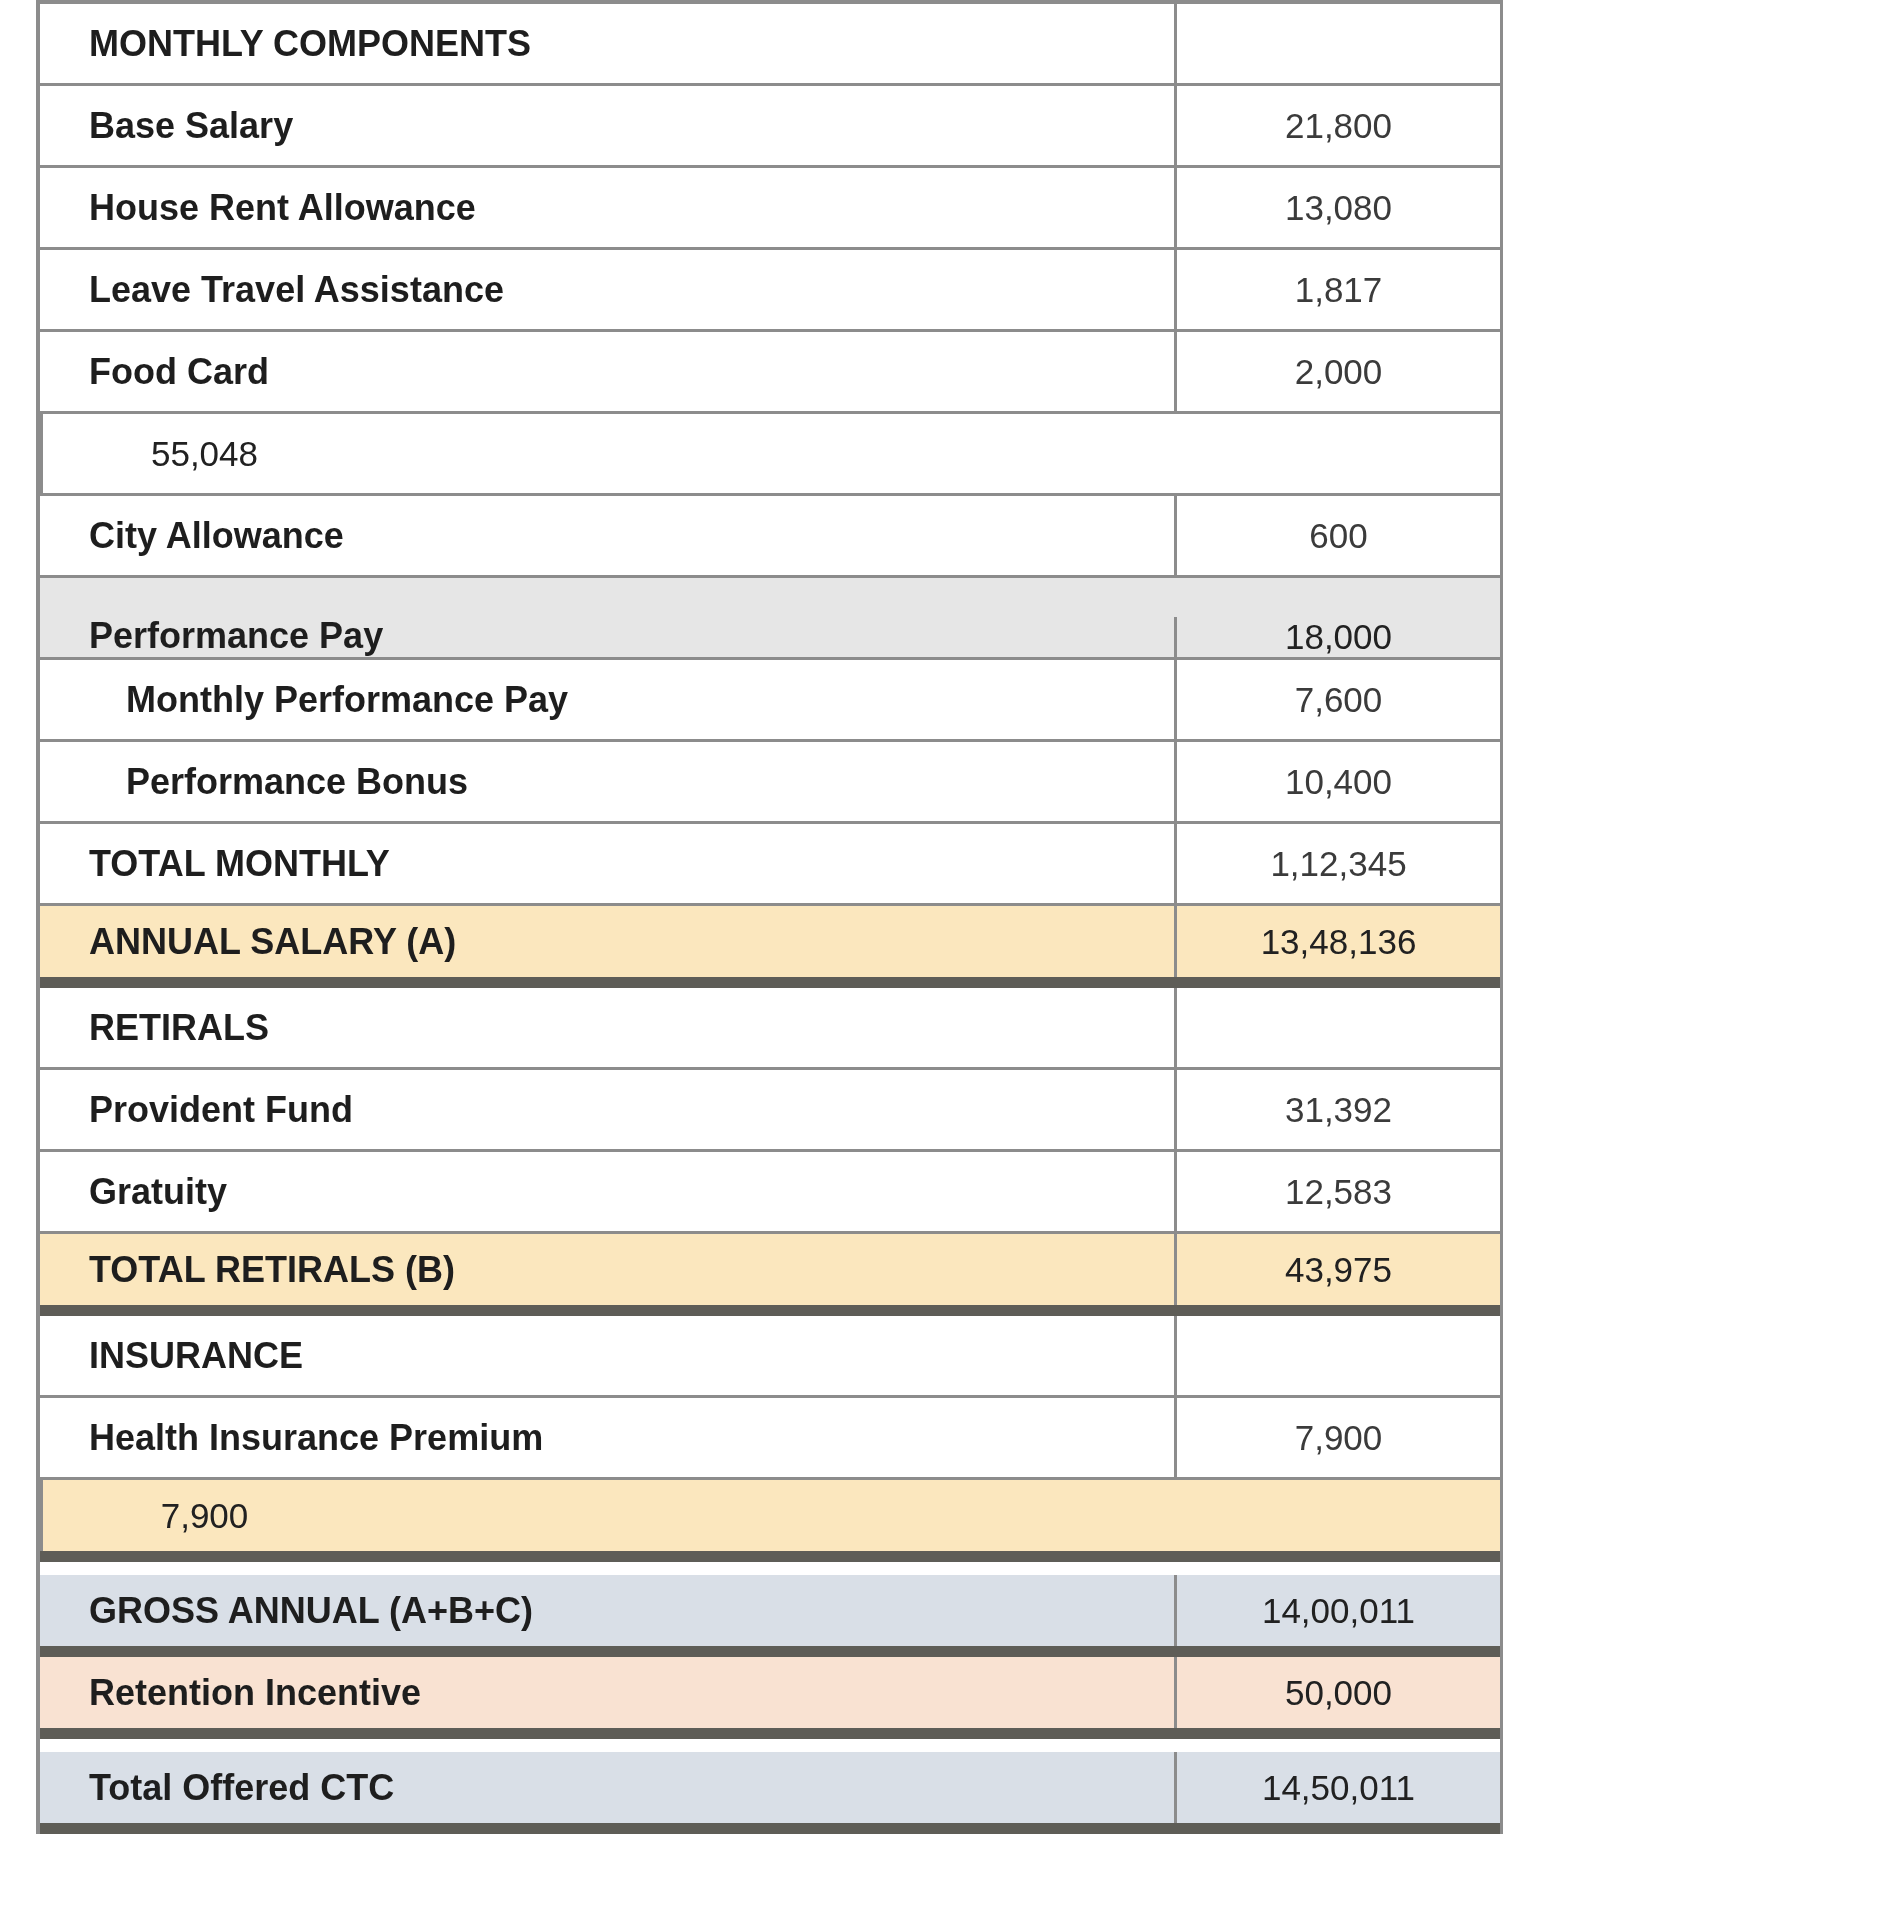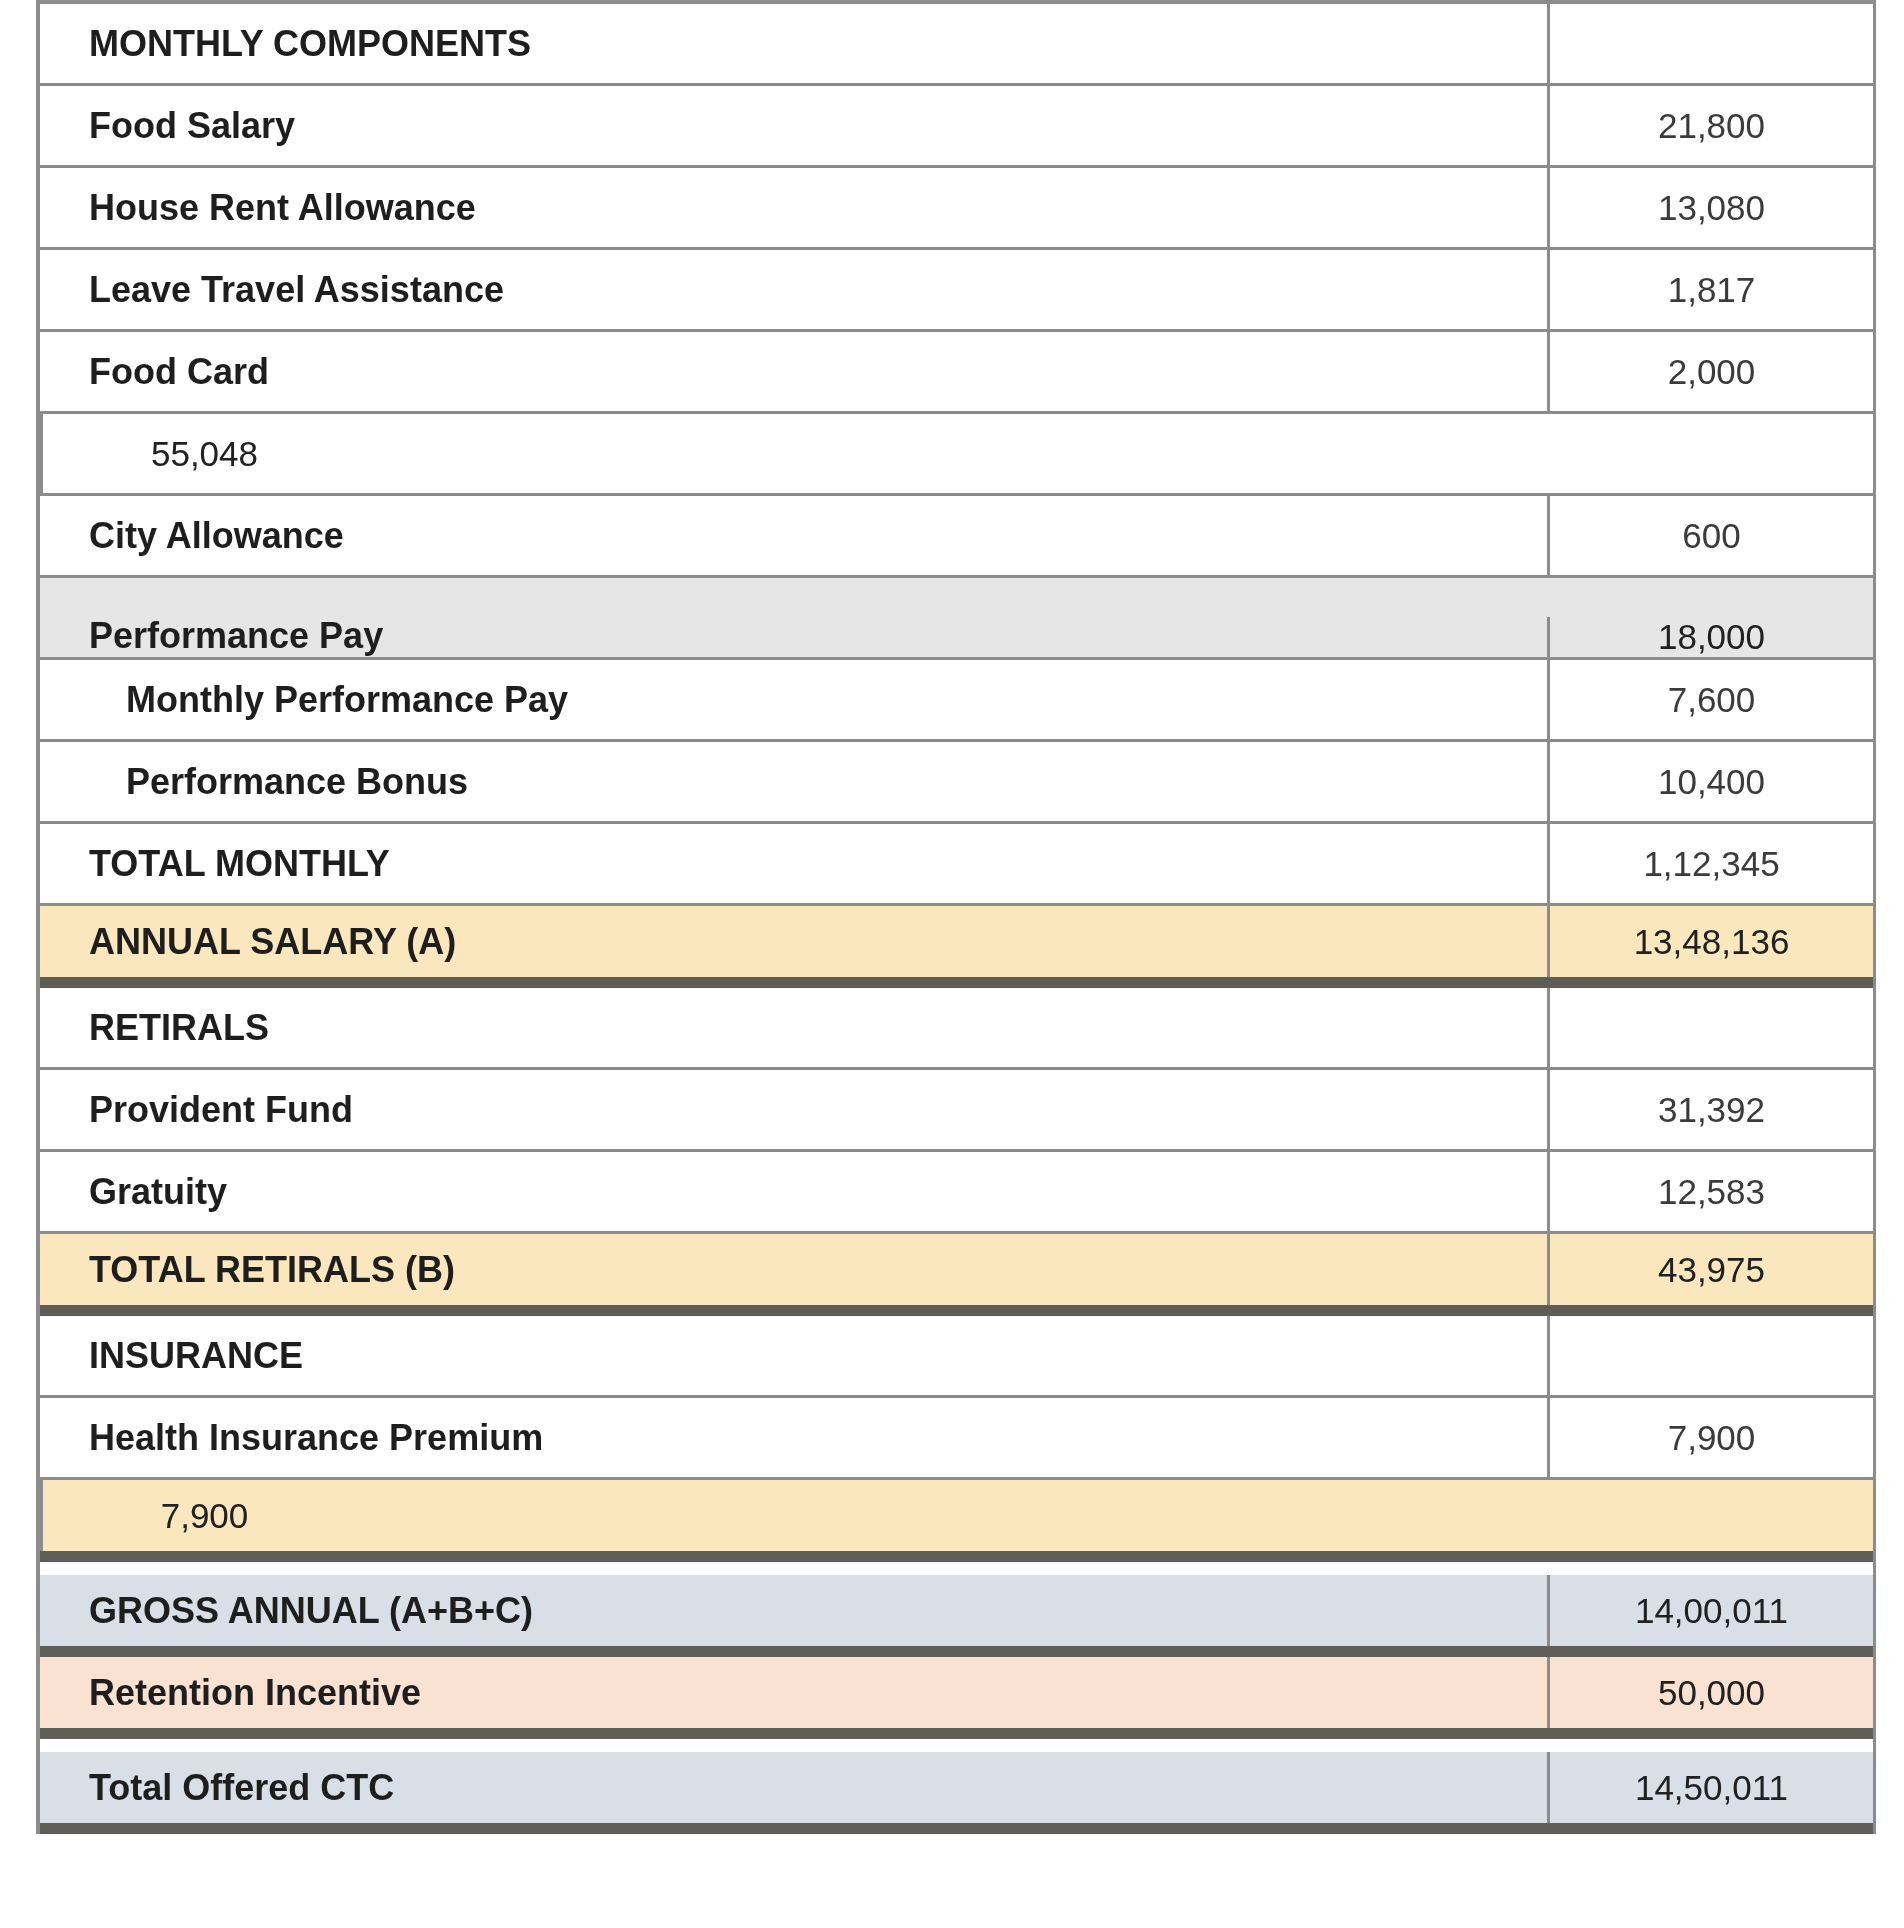--- a/index.html
+++ b/index.html
@@ -18,21 +18,21 @@
   body{
     width:1905px;height:1928px;
     background:#ffffff;
     overflow:hidden;
     font-family:"Liberation Sans", sans-serif;
   }
   .page{width:1905px;height:1928px;position:relative;}
   .salary-table{
     position:absolute;
     left:36px;top:0;
-    width:1840px;
+    width:1467px;
     border-left:4.7px solid var(--border-thin);
     border-right:3.8px solid var(--border-thin);
     border-top:4.7px solid var(--border-thin);
     background:#fff;
   }
   .row{
     display:flex;
     align-items:stretch;
     height:82px;
     border-bottom:3.8px solid var(--border-thin);
@@ -71,21 +71,21 @@
 </head>
 <body>
 
 <div class="page">
   <div class="salary-table" id="salary-table">
       <div class="row">
         <div class="cell label">MONTHLY COMPONENTS</div>
         <div class="cell value"></div>
       </div>
       <div class="row">
-        <div class="cell label">Food Salary</div>
+        <div class="cell label">Base Salary</div>
         <div class="cell value">21,800</div>
       </div>
       <div class="row">
         <div class="cell label">House Rent Allowance</div>
         <div class="cell value">13,080</div>
       </div>
       <div class="row">
         <div class="cell label">Leave Travel Assistance</div>
         <div class="cell value">1,817</div>
       </div>

